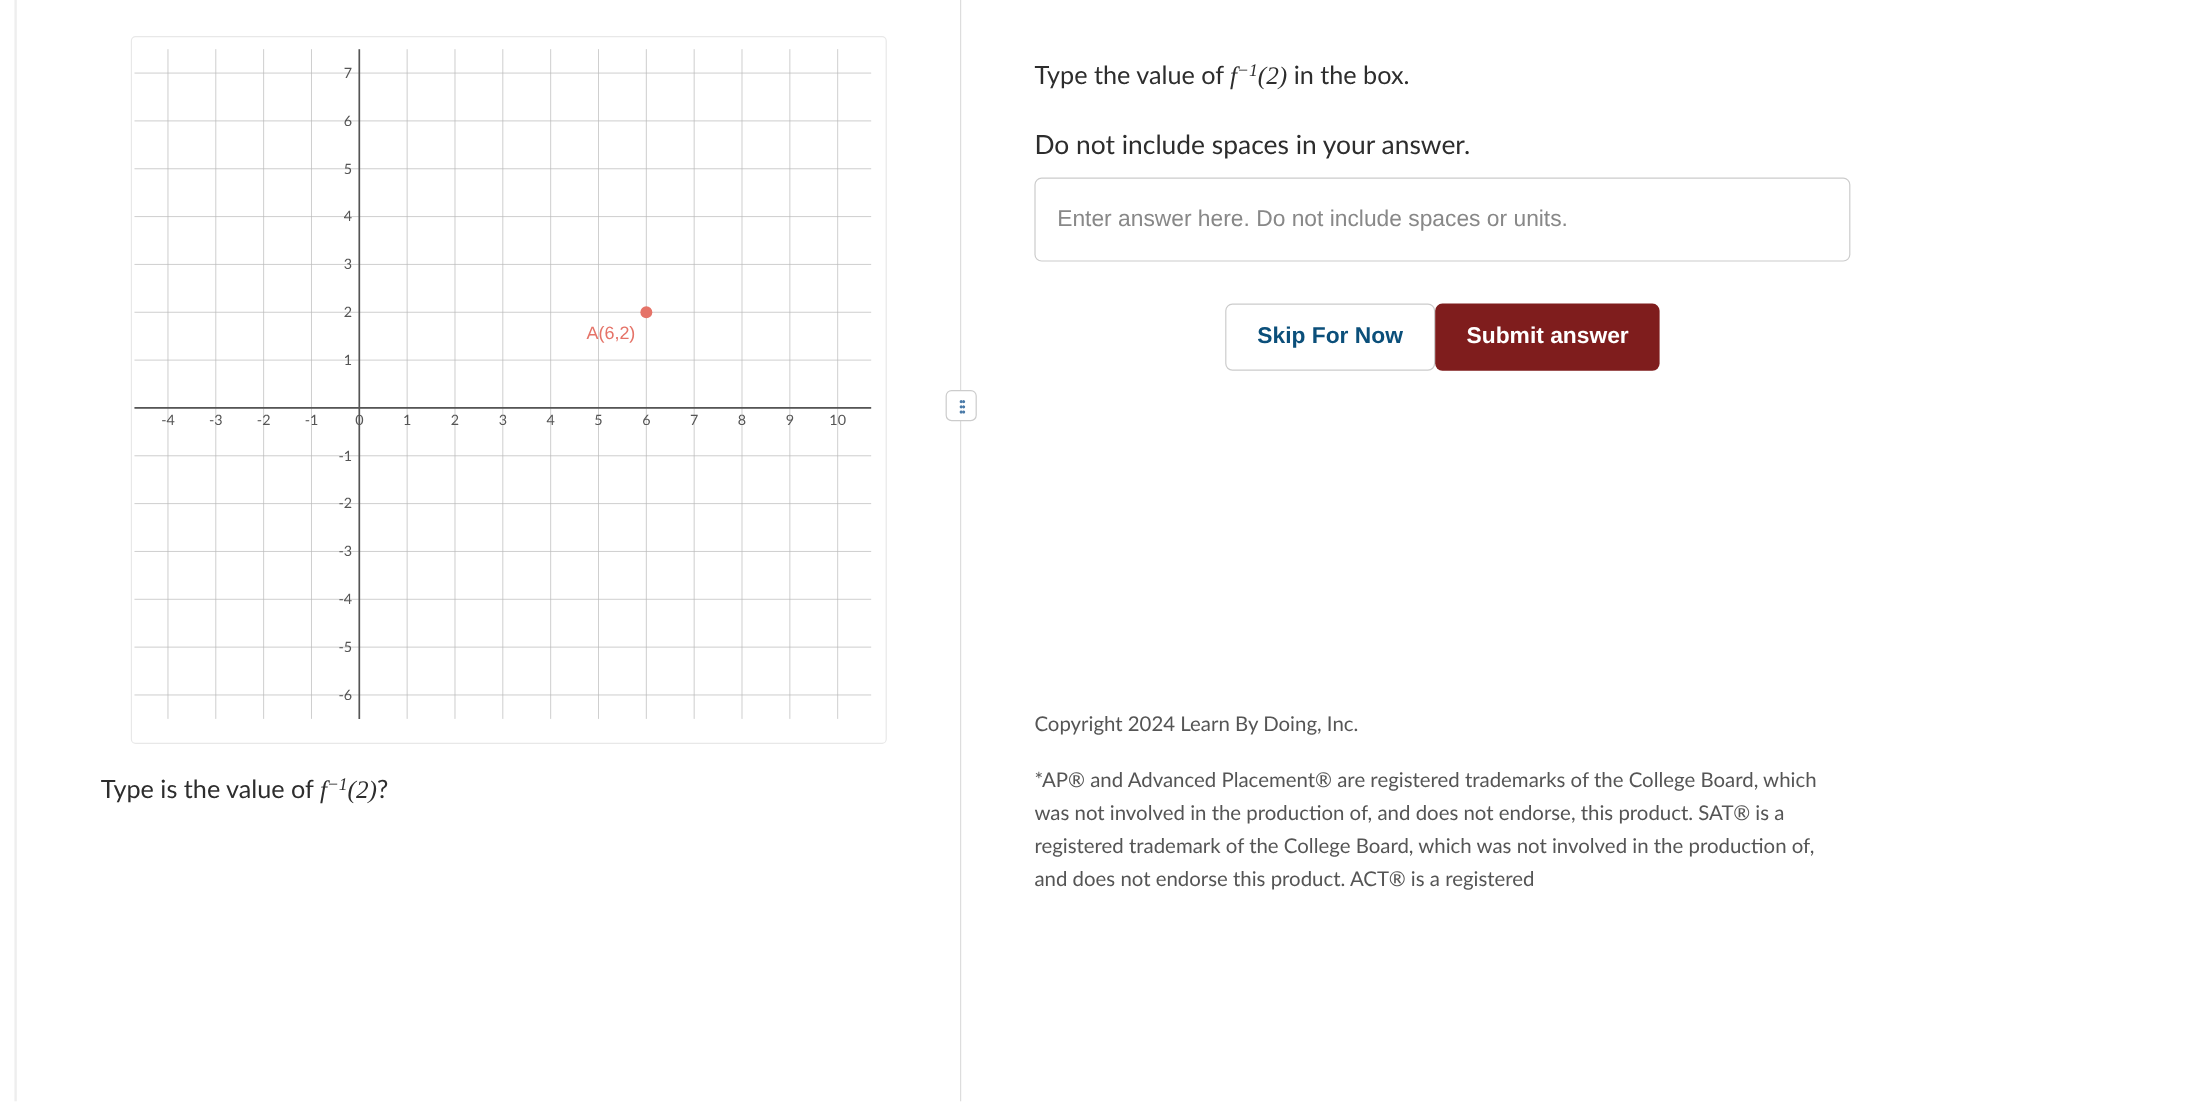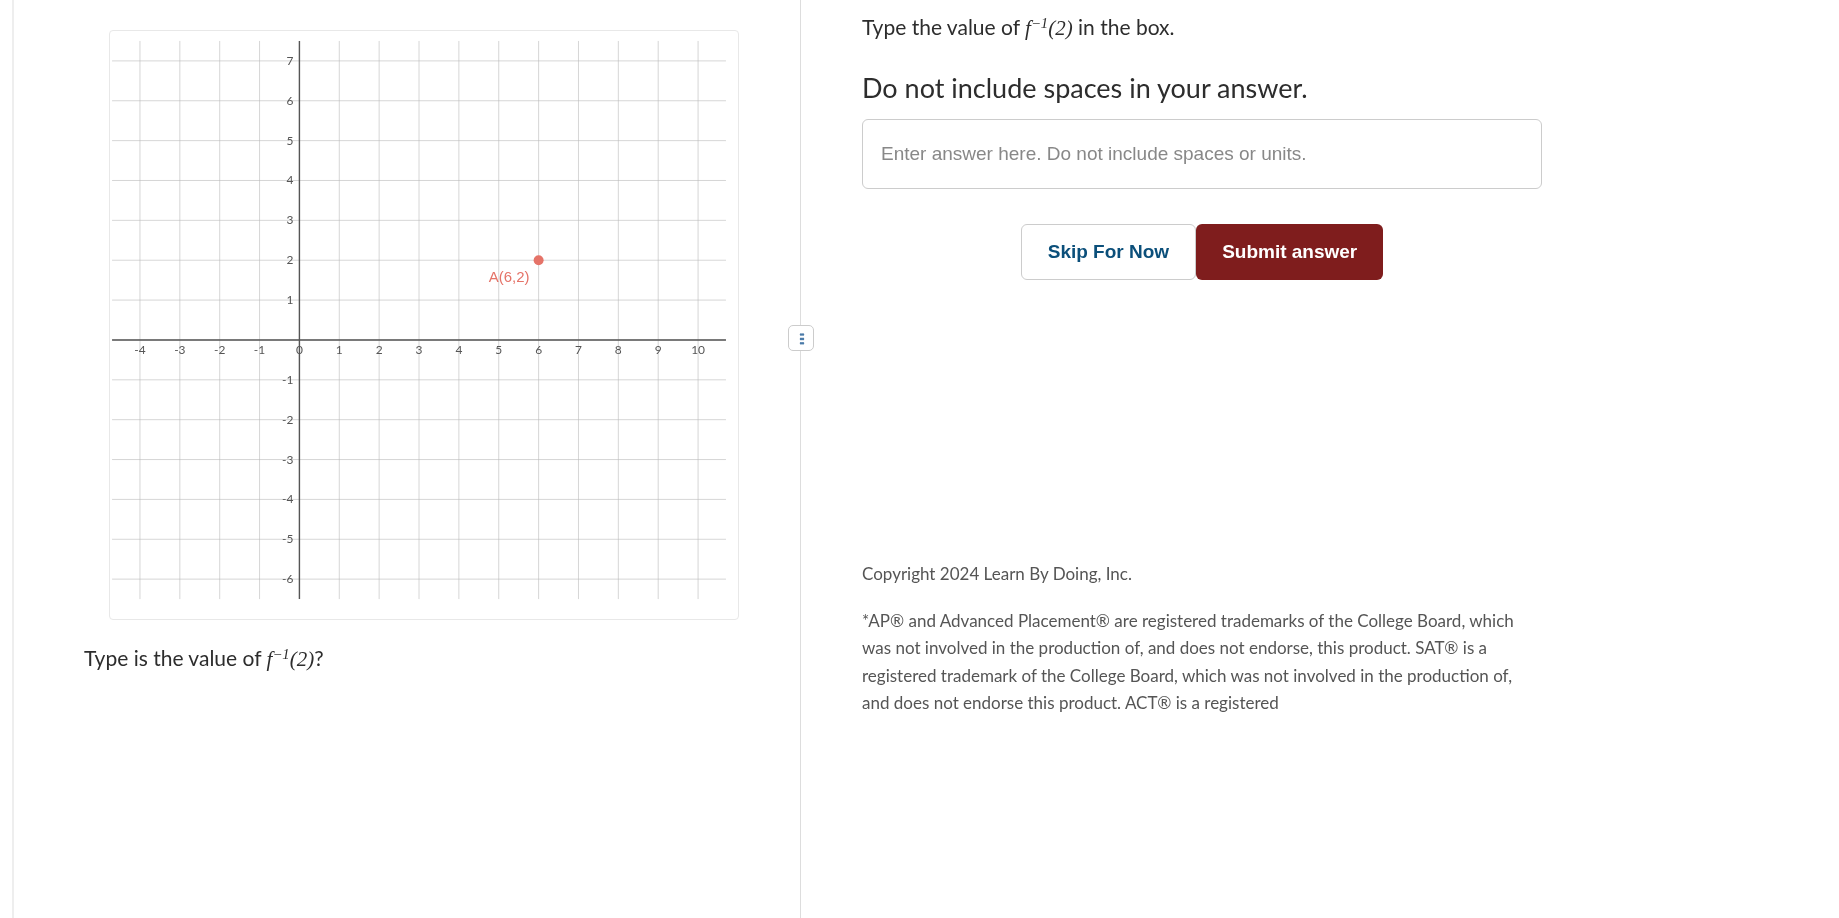--- a/index.html
+++ b/index.html
@@ -17,20 +17,21 @@
 }
 .left-panel {
   width: 800px;
   padding: 30px 0 0 70px;
   border-left: 2px solid #eee;
   margin-left: 12px;
 }
 .right-panel {
   width: 720px;
   padding: 14px 20px 0 50px;
+  margin-top: 36px;
 }
 .divider {
   position: absolute;
   left: 800px;
   top: 0;
   bottom: 0;
   width: 1px;
   background: #ddd;
 }
 .drag-handle {
@@ -72,21 +73,21 @@
   background: #fff;
   margin: 0 0 25px 25px;
   position: relative;
 }
 svg.chart { width: 100%; height: 100%; }
 .question-text {
   font-size: 21px;
   color: #2d2d2d;
 }
 .instruction { font-size: 21px; color: #2d2d2d; margin-bottom: 30px; }
-.note { font-size: 27px; color: #2d2d2d; margin-bottom: 15px; }
+.note { font-size: 22px; color: #2d2d2d; margin-bottom: 15px; }
 .answer-input {
   width: 680px;
   height: 70px;
   border: 1px solid #ccc;
   border-radius: 6px;
   padding: 0 18px;
   font-size: 19px;
   color: #333;
 }
 .answer-input::placeholder { color: #888; }

